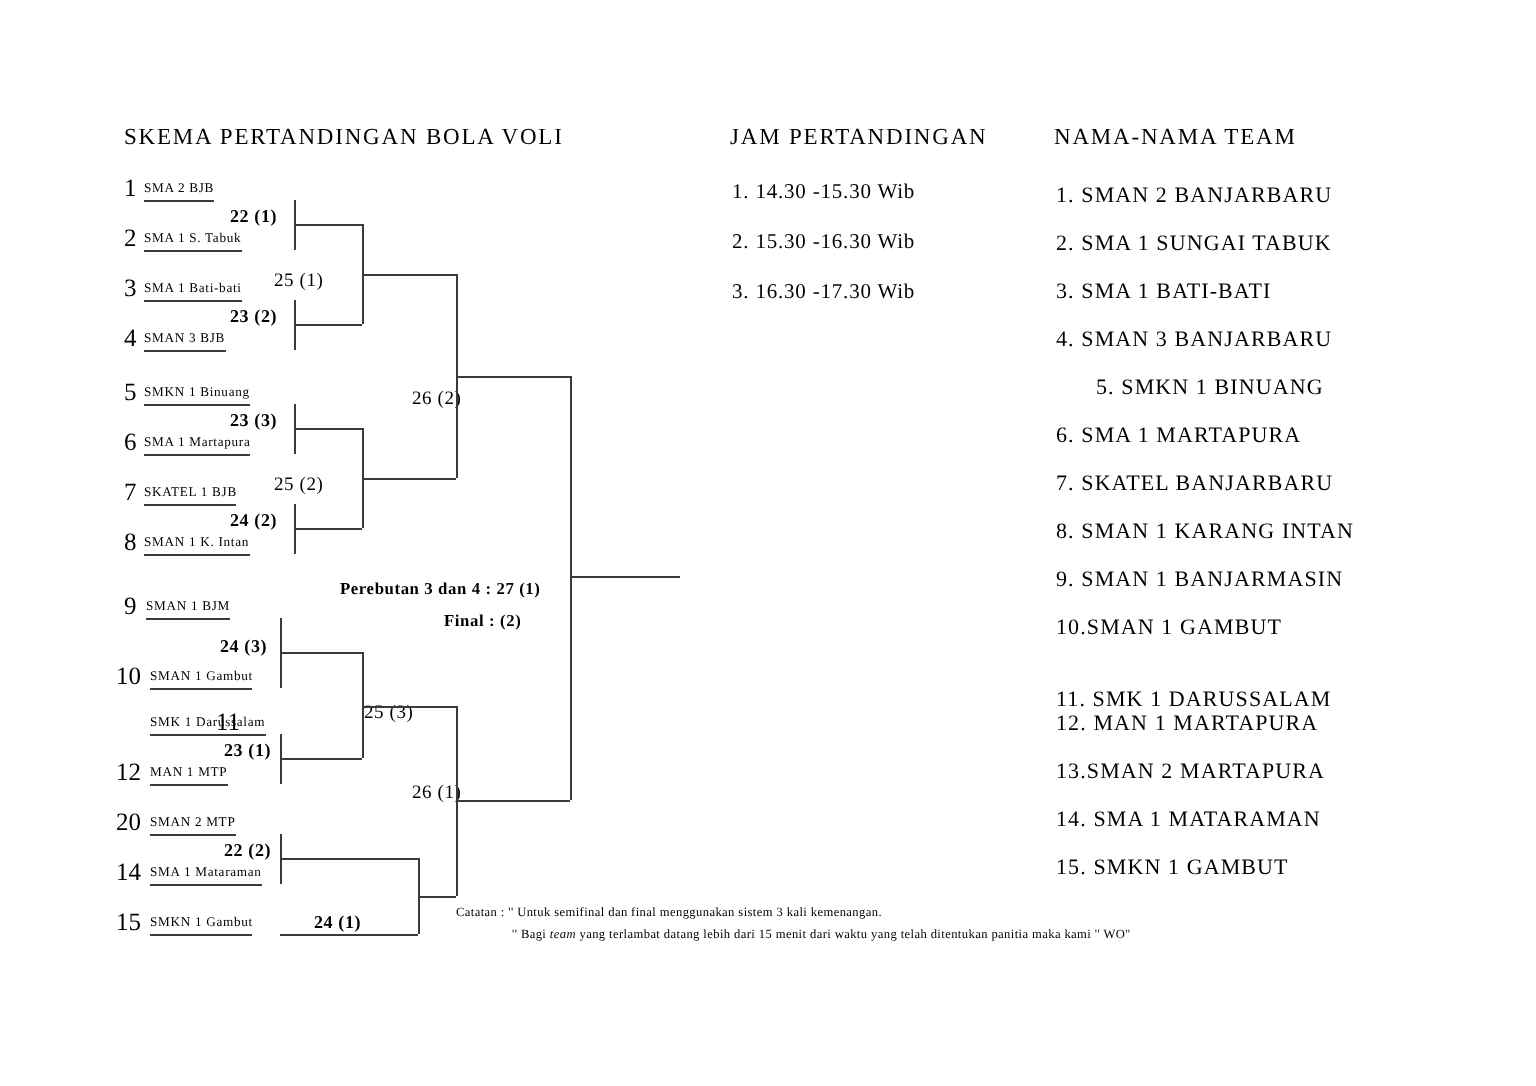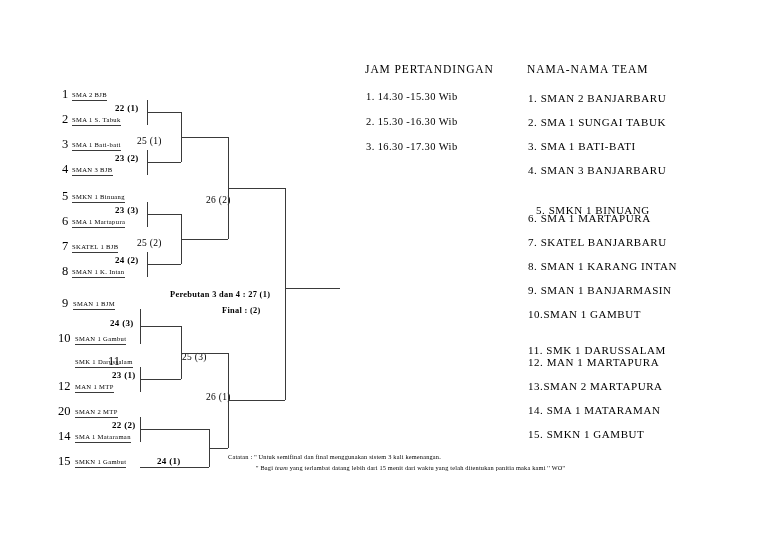--- a/index.html
+++ b/index.html
@@ -80,32 +80,33 @@
     letter-spacing:0.2px;
     white-space:nowrap;
   }
   .note-line i{font-style:italic;}
 </style>
 </head>
 <body>
 
 <div id="stage">
 
+  <div class="abs col-head" style="left:62px;top:63px;">SKEMA PERTANDINGAN BOLA VOLI</div>
   <div class="abs col-head" style="left:365px;top:63px;">JAM PERTANDINGAN</div>
   <div class="abs col-head" style="left:527px;top:63px;">NAMA-NAMA TEAM</div>
 
   <div class="abs time-row" style="left:366px;top:91px;">1. 14.30 -15.30 Wib</div>
   <div class="abs time-row" style="left:366px;top:116px;">2. 15.30 -16.30 Wib</div>
   <div class="abs time-row" style="left:366px;top:141px;">3. 16.30 -17.30 Wib</div>
 
   <div class="abs list-row" style="left:528px;top:92px;font-family:Liberation Serif, serif;">1. SMAN 2 BANJARBARU</div>
   <div class="abs list-row" style="left:528px;top:116px;">2. SMA 1 SUNGAI TABUK</div>
   <div class="abs list-row" style="left:528px;top:140px;">3. SMA 1 BATI-BATI</div>
   <div class="abs list-row" style="left:528px;top:164px;">4. SMAN 3 BANJARBARU</div>
-  <div class="abs list-row" style="left:536px;top:188px;margin-top:16px;">5. SMKN 1 BINUANG</div>
+  <div class="abs list-row" style="left:548px;top:188px;">5. SMKN 1 BINUANG</div>
   <div class="abs list-row" style="left:528px;top:212px;">6. SMA 1 MARTAPURA</div>
   <div class="abs list-row" style="left:528px;top:236px;">7. SKATEL BANJARBARU</div>
   <div class="abs list-row" style="left:528px;top:260px;">8. SMAN 1 KARANG INTAN</div>
   <div class="abs list-row" style="left:528px;top:284px;">9. SMAN 1 BANJARMASIN</div>
   <div class="abs list-row" style="left:528px;top:308px;">10.SMAN 1 GAMBUT</div>
   <div class="abs list-row" style="left:528px;top:344px;">11. SMK 1 DARUSSALAM</div>
   <div class="abs list-row" style="left:528px;top:356px;">12. MAN 1 MARTAPURA</div>
   <div class="abs list-row" style="left:528px;top:380px;">13.SMAN 2 MARTAPURA</div>
   <div class="abs list-row" style="left:528px;top:404px;">14. SMA 1 MATARAMAN</div>
   <div class="abs list-row" style="left:528px;top:428px;">15. SMKN 1 GAMBUT</div>

